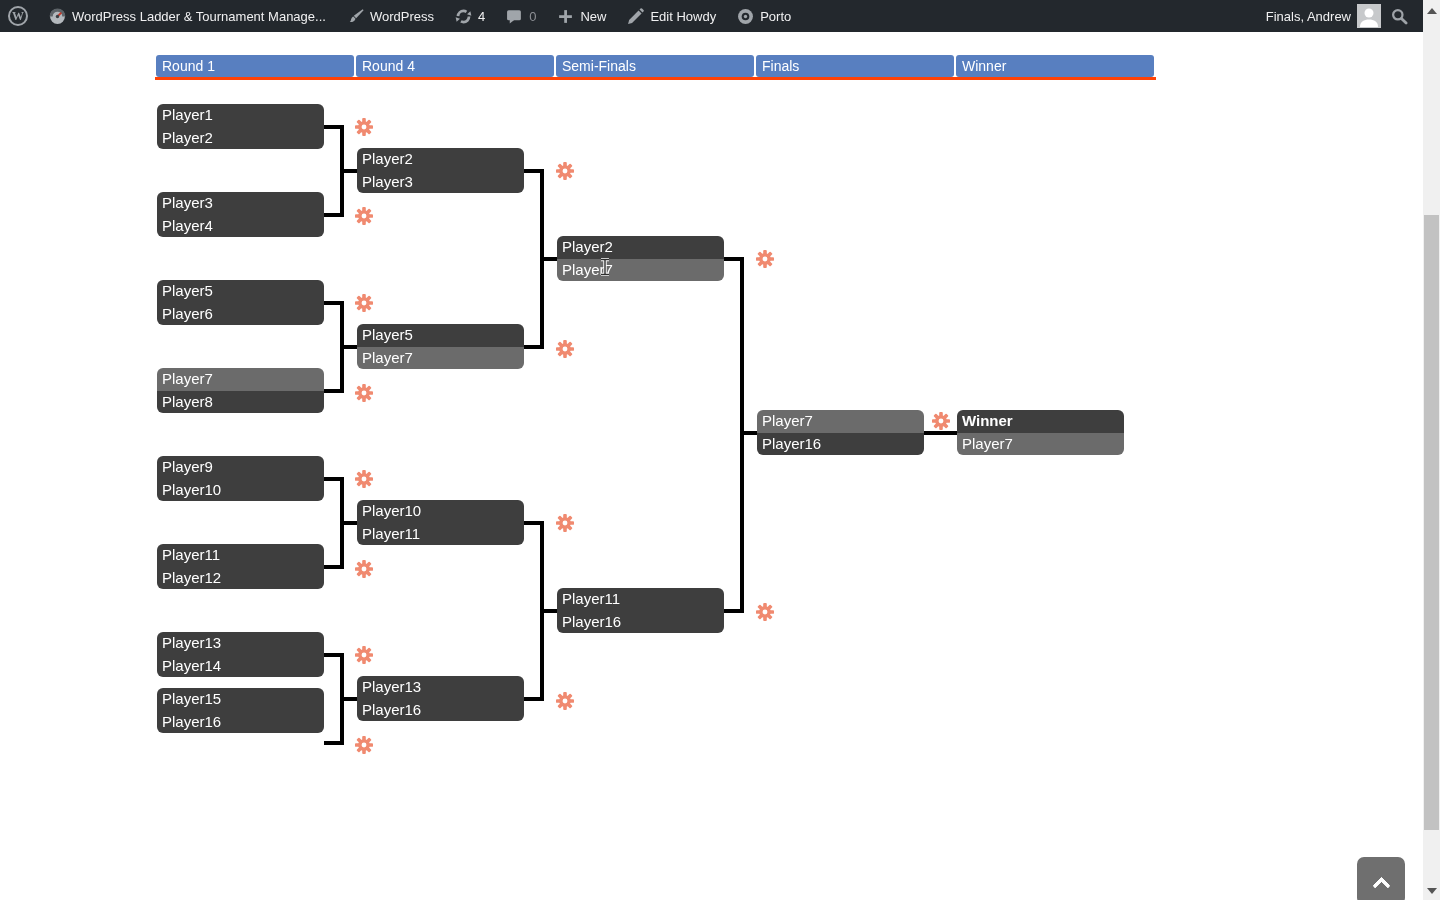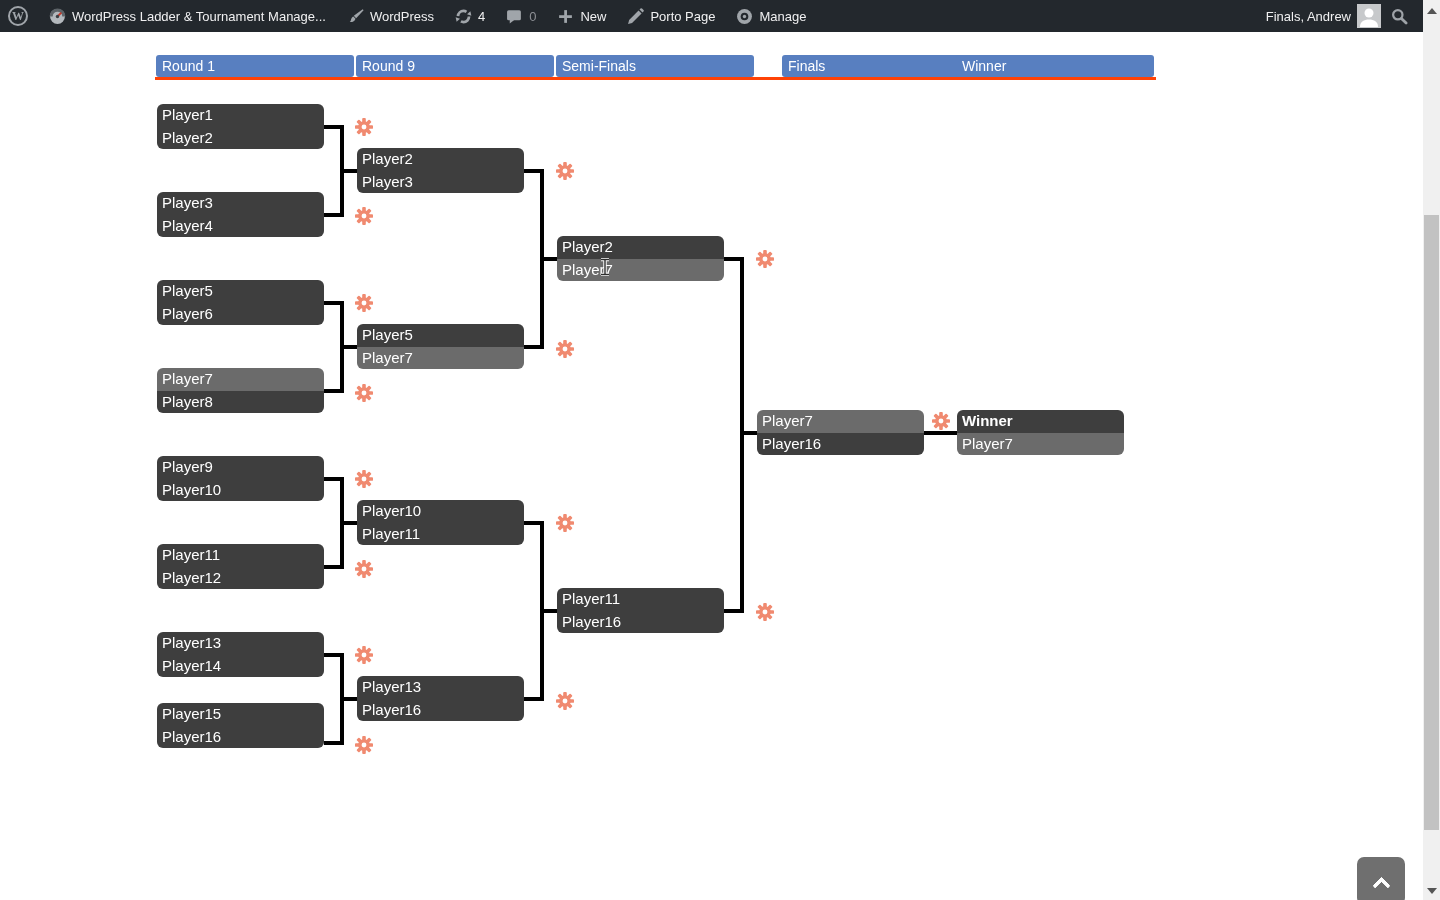--- a/index.html
+++ b/index.html
@@ -93,29 +93,29 @@
         <rect x="6.8" y="2" width="2.6" height="12" fill="var(--icon)"></rect>
         <rect x="2" y="6.8" width="12" height="2.6" fill="var(--icon)"></rect>
       </svg>
       <span>New</span>
     </div>
     <div class="ab-item">
       <svg class="icon16" viewBox="0 0 16 16">
         <path d="M1 15 L2 11.2 L10.9 2.3 L13.7 5.1 L4.8 14 Z" fill="var(--icon)"></path>
         <path d="M11.8 1.4 L14.6 4.2 L15.5 3.3 A1 1 0 0 0 15.5 1.9 L14.1 0.5 A1 1 0 0 0 12.7 0.5 Z" fill="var(--icon)"></path>
       </svg>
-      <span>Porto Page</span>
+      <span>Edit Howdy</span>
     </div>
     <div class="ab-item">
       <svg class="icon16" viewBox="0 0 16 16">
         <circle cx="8" cy="8" r="7" fill="var(--icon)"></circle>
         <circle cx="8" cy="8" r="3.6" fill="#23282d"></circle>
         <circle cx="8" cy="8" r="1.6" fill="var(--icon)"></circle>
       </svg>
-      <span>Manage</span>
+      <span>Porto</span>
     </div>
   </div>
   <div class="ab-right">
     <div class="ab-item">
       <span>Finals, Andrew</span>
       <span class="avatar">
         <svg viewBox="0 0 24 24" width="24" height="24">
           <circle cx="12" cy="9" r="4.5" fill="#ffffff"></circle>
           <path d="M3 23 C3 17.5 7 15.5 12 15.5 S21 17.5 21 23 Z" fill="#ffffff"></path>
         </svg>
@@ -124,23 +124,23 @@
     <svg class="icon16" viewBox="0 0 16 16">
       <circle cx="6.4" cy="6.4" r="4.4" stroke="#9ea3a8" stroke-width="2.1" fill="none"></circle>
       <line x1="9.8" y1="9.8" x2="14.2" y2="14.2" stroke="#9ea3a8" stroke-width="2.6" stroke-linecap="round"></line>
     </svg>
   </div>
 </div>
 
 <div class="stage" id="stage">
 
   <div class="rh" style="left:156px">Round 1</div>
-  <div class="rh" style="left:356px">Round 9</div>
+  <div class="rh" style="left:356px">Round 4</div>
   <div class="rh" style="left:556px">Semi-Finals</div>
-  <div class="rh" style="left:782px">Finals</div>
+  <div class="rh" style="left:756px">Finals</div>
   <div class="rh" style="left:956px">Winner</div>
   <div class="redline"></div>
 
   <div class="match" style="left:157px;top:72px">
     <div class="row">Player1</div>
     <div class="row">Player2</div>
   </div>
   <div class="match" style="left:157px;top:160px">
     <div class="row">Player3</div>
     <div class="row">Player4</div>
@@ -158,21 +158,21 @@
     <div class="row">Player10</div>
   </div>
   <div class="match" style="left:157px;top:512px">
     <div class="row">Player11</div>
     <div class="row">Player12</div>
   </div>
   <div class="match" style="left:157px;top:600px">
     <div class="row">Player13</div>
     <div class="row">Player14</div>
   </div>
-  <div class="match" style="left:157px;top:671px">
+  <div class="match" style="left:157px;top:656px">
     <div class="row">Player15</div>
     <div class="row">Player16</div>
   </div>
 
   <div class="match" style="left:357px;top:116px">
     <div class="row">Player2</div>
     <div class="row">Player3</div>
   </div>
   <div class="match" style="left:357px;top:292px">
     <div class="row">Player5</div>

